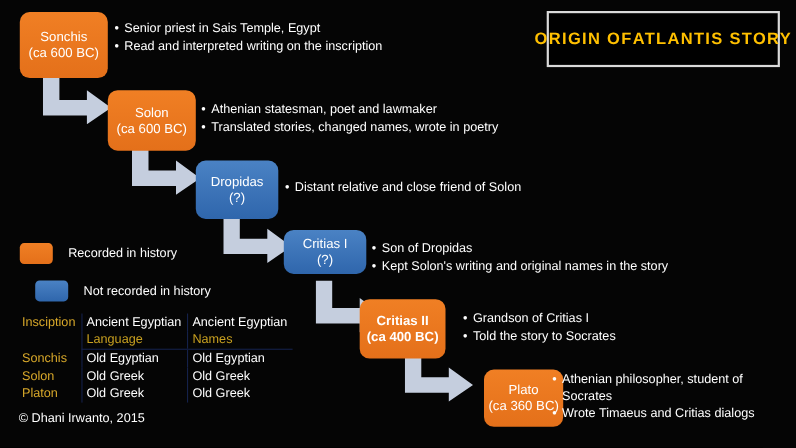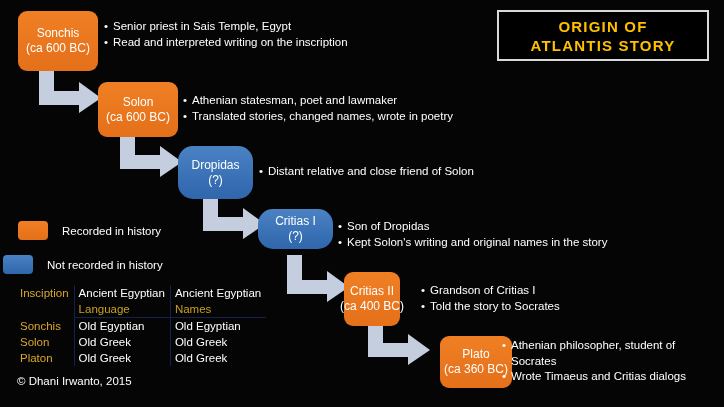--- a/index.html
+++ b/index.html
@@ -21,21 +21,20 @@
   .title-plate {
     position: absolute;
     left: 497px;
     top: 10px;
     width: 212px;
     height: 51px;
     background: #000000;
     border: 2px solid #d9d9d9;
     box-sizing: border-box;
     display: flex;
-    flex-direction: column;
     align-items: center;
     justify-content: center;
   }
   .title-line {
     color: #ffc000;
     font-weight: bold;
     font-size: 15px;
     letter-spacing: 1.2px;
     line-height: 19px;
     text-align: center;
@@ -55,21 +54,20 @@
     font-size: 12px;
     line-height: 15px;
     text-align: center;
     padding: 2px 4px;
   }
   .node.orange {
     background: linear-gradient(180deg, #f07f24 0%, #e4701a 100%);
   }
   .node.blue {
     background: linear-gradient(180deg, #4a82c4 0%, #2f66ac 100%);
-    border-radius: 15px;
   }
   .node .ntitle { white-space: nowrap; }
   .node .nsub { white-space: nowrap; }
 
   
   .bullets {
     position: absolute;
     color: #ffffff;
     font-size: 11.5px;
     line-height: 15.5px;
@@ -235,21 +233,21 @@
     <div class="bl">
         <span class="dot">•</span>
         <span class="btxt">Son of Dropidas</span>
       </div>
     <div class="bl">
         <span class="dot">•</span>
         <span class="btxt">Kept Solon's writing and original names in the story</span>
       </div>
   </div>
 
-  <div class="node orange" style="left:344px; top:272px; width:56px; height:54px;">
+  <div class="node orange" style="left:327px; top:272px; width:78px; height:54px;font-weight:bold;">
     <div class="ntitle">Critias II</div>
     <div class="nsub">(ca 400 BC)</div>
   </div>
   <div class="bullets" style="left:421px; top:283px; width:300px;">
     <div class="bl">
         <span class="dot">•</span>
         <span class="btxt">Grandson of Critias I</span>
       </div>
     <div class="bl">
         <span class="dot">•</span>
@@ -269,21 +267,21 @@
     <div class="bl">
         <span class="dot">•</span>
         <span class="btxt"><span>Wrote </span><span class="it">Timaeus</span><span> and </span><span class="it">Critias</span><span> dialogs</span></span>
       </div>
   </div>
 
   <div class="legend-row" style="left:18px; top:221px;">
     <div class="legend-swatch orange"></div>
     <div class="legend-label">Recorded in history</div>
   </div>
-  <div class="legend-row" style="left:3px; top:255px;text-align:center;">
+  <div class="legend-row" style="left:32px; top:255px;text-align:center;">
     <div class="legend-swatch blue"></div>
     <div class="legend-label">Not recorded in history</div>
   </div>
 
   <table class="lang-table">
     <tbody>
         <tr>
       <td class="rowlab">Insciption</td>
       <td class="val vline">Ancient Egyptian</td>
       <td class="val vline">Ancient Egyptian</td>

